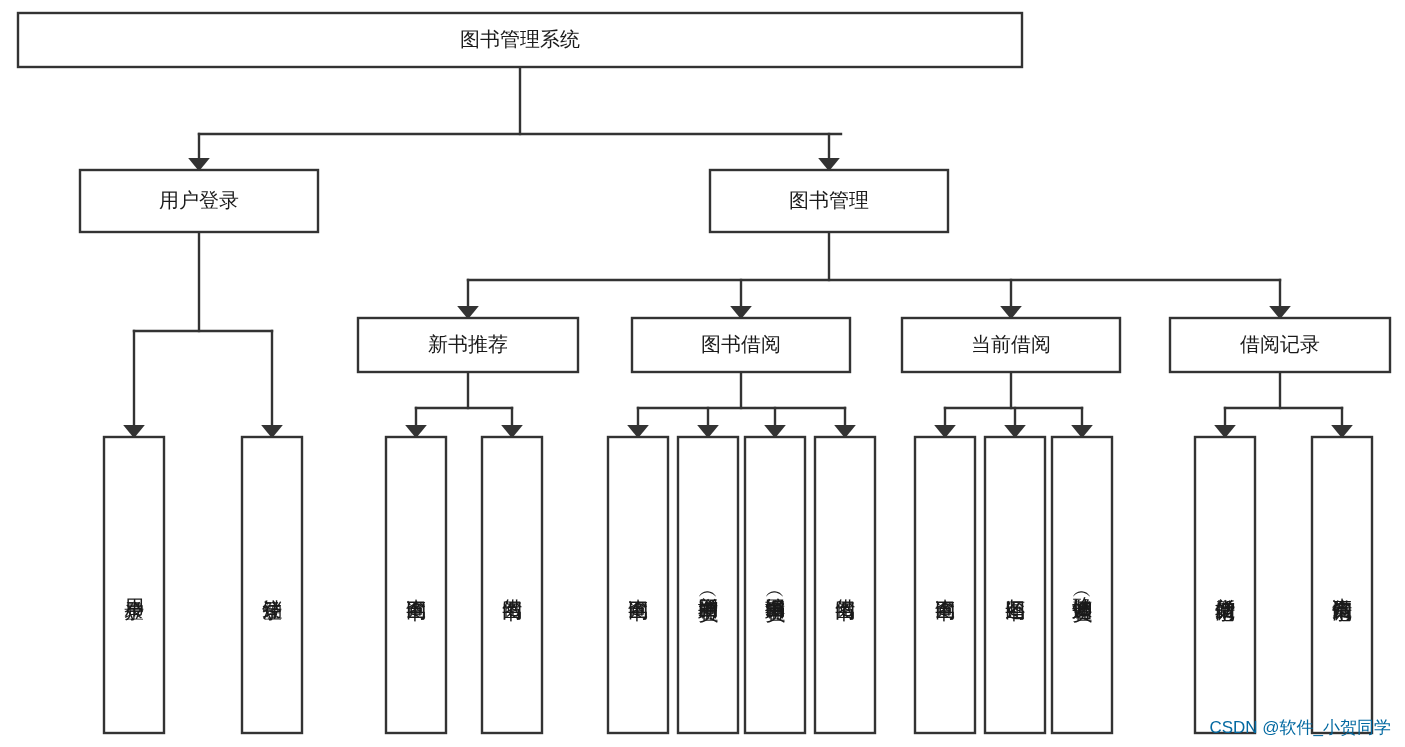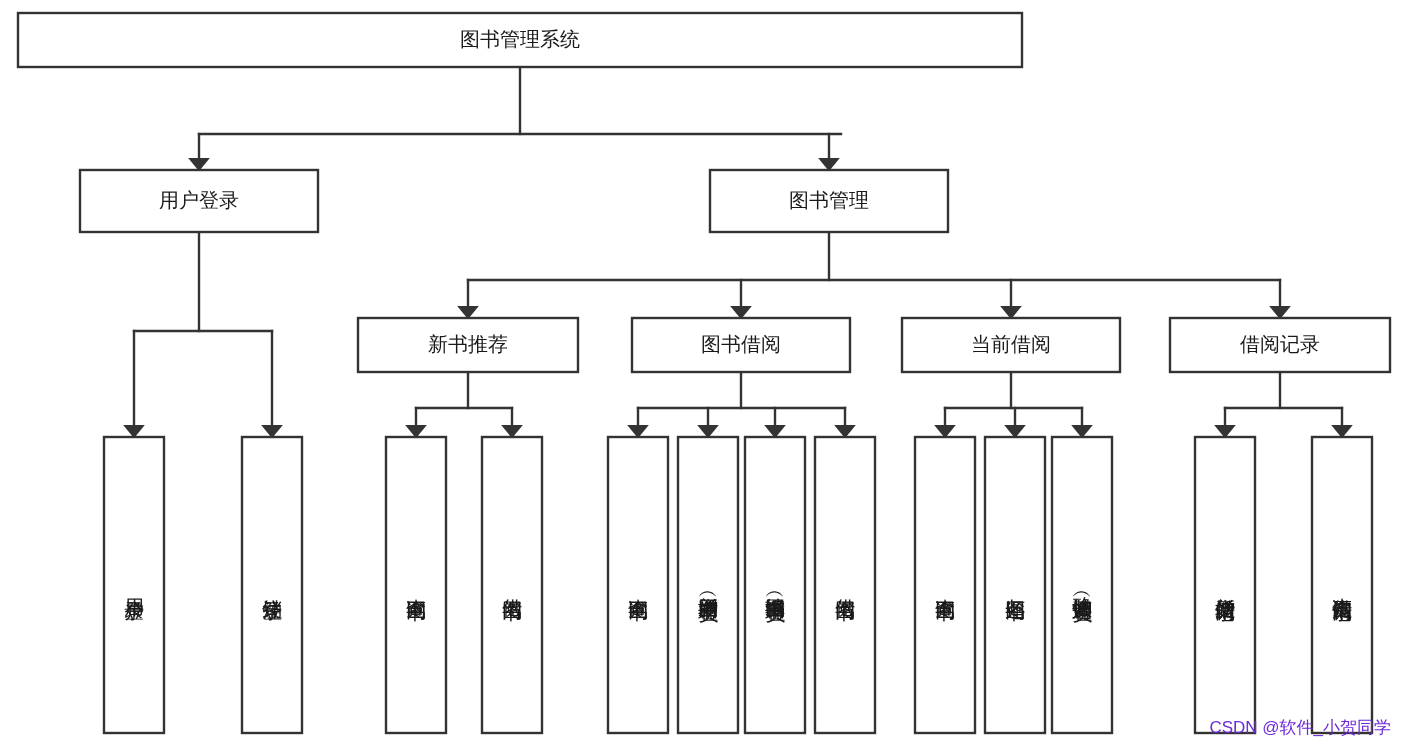--- a/index.html
+++ b/index.html
@@ -55,21 +55,21 @@
     letter-spacing: 1px;
     white-space: nowrap;
     pointer-events: none;
   }
   .watermark {
     position: absolute;
     right: 14px;
     bottom: 8px;
     font-family: "Liberation Sans", "DejaVu Sans", sans-serif;
     font-size: 17px;
-    color: #6d28d9;
+    color: #0369a1;
     white-space: nowrap;
   }
 </style>
 </head>
 <body>
 
 <svg id="diagram" viewBox="0 0 1405 747" xmlns="http://www.w3.org/2000/svg">
 
   <defs>
     <marker id="arr" markerWidth="14" markerHeight="14" refX="2.2" refY="5" orient="auto" markerUnits="strokeWidth">

